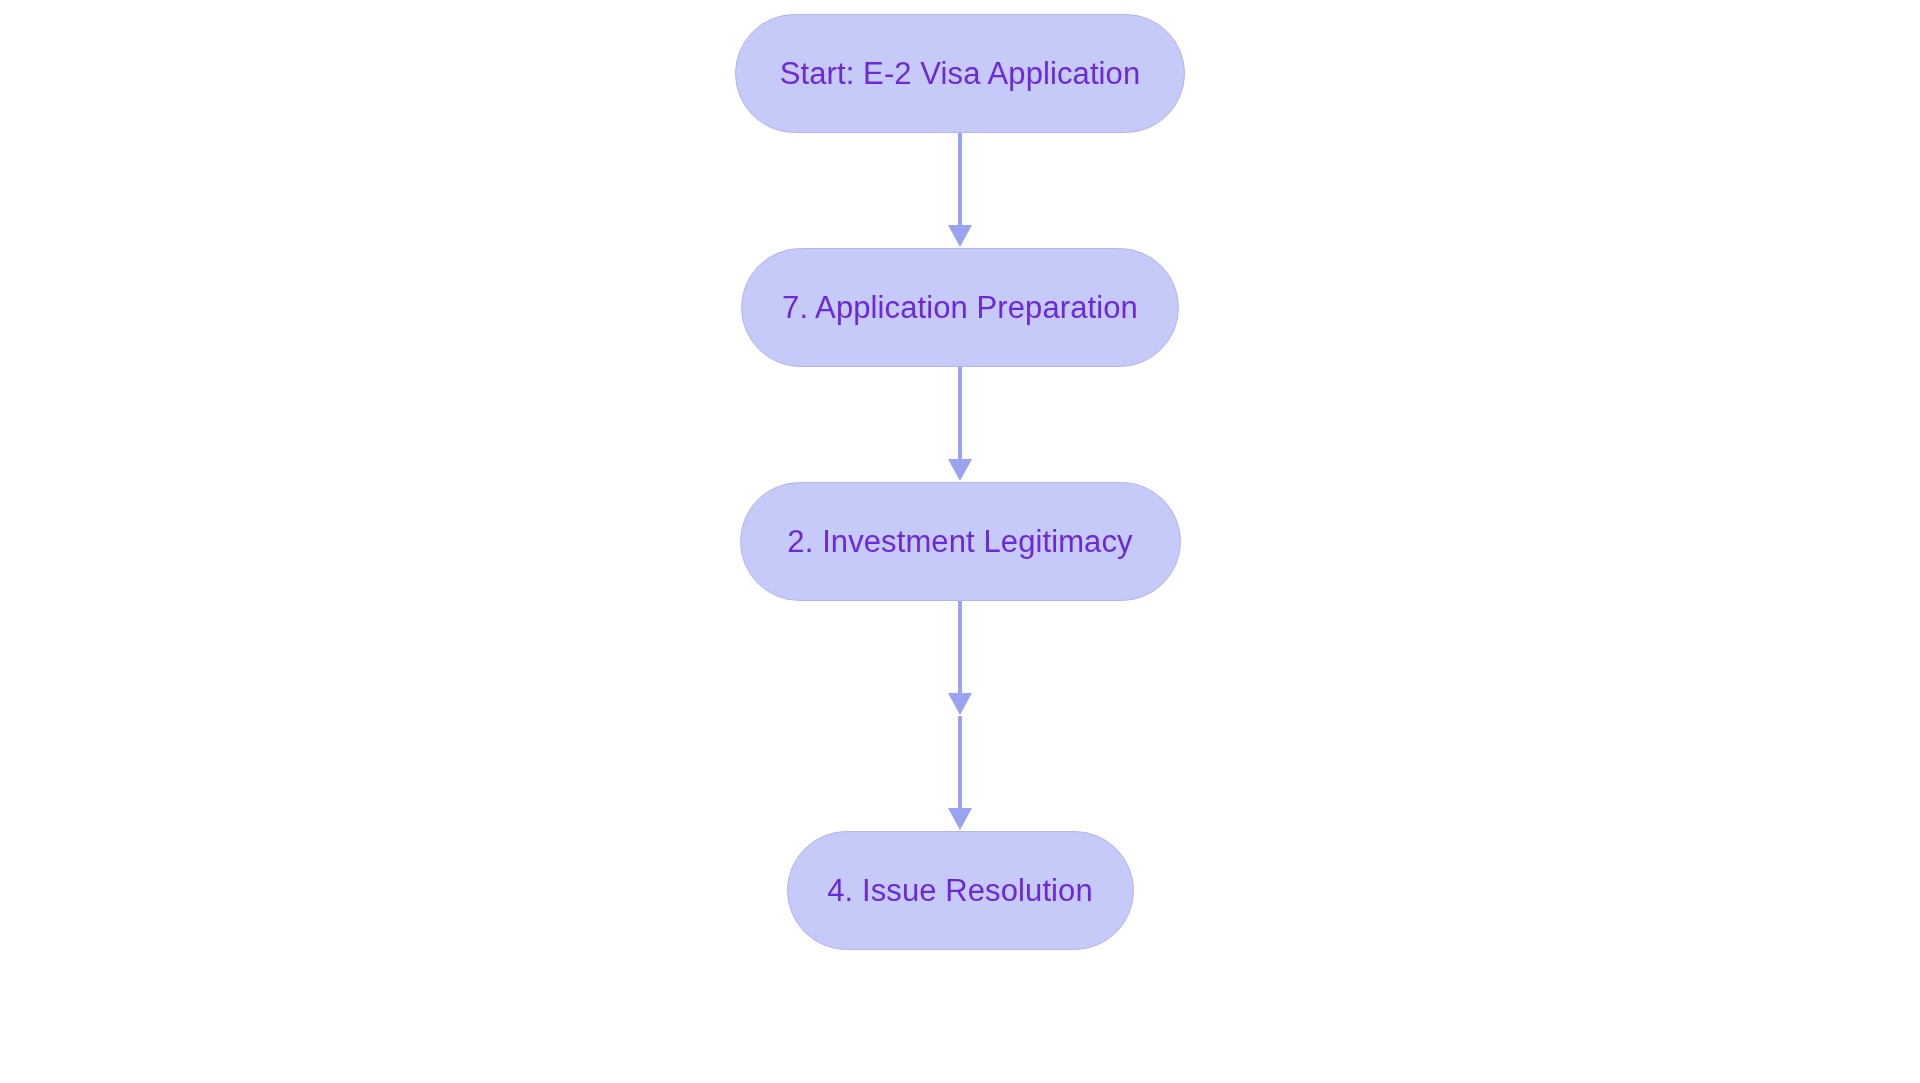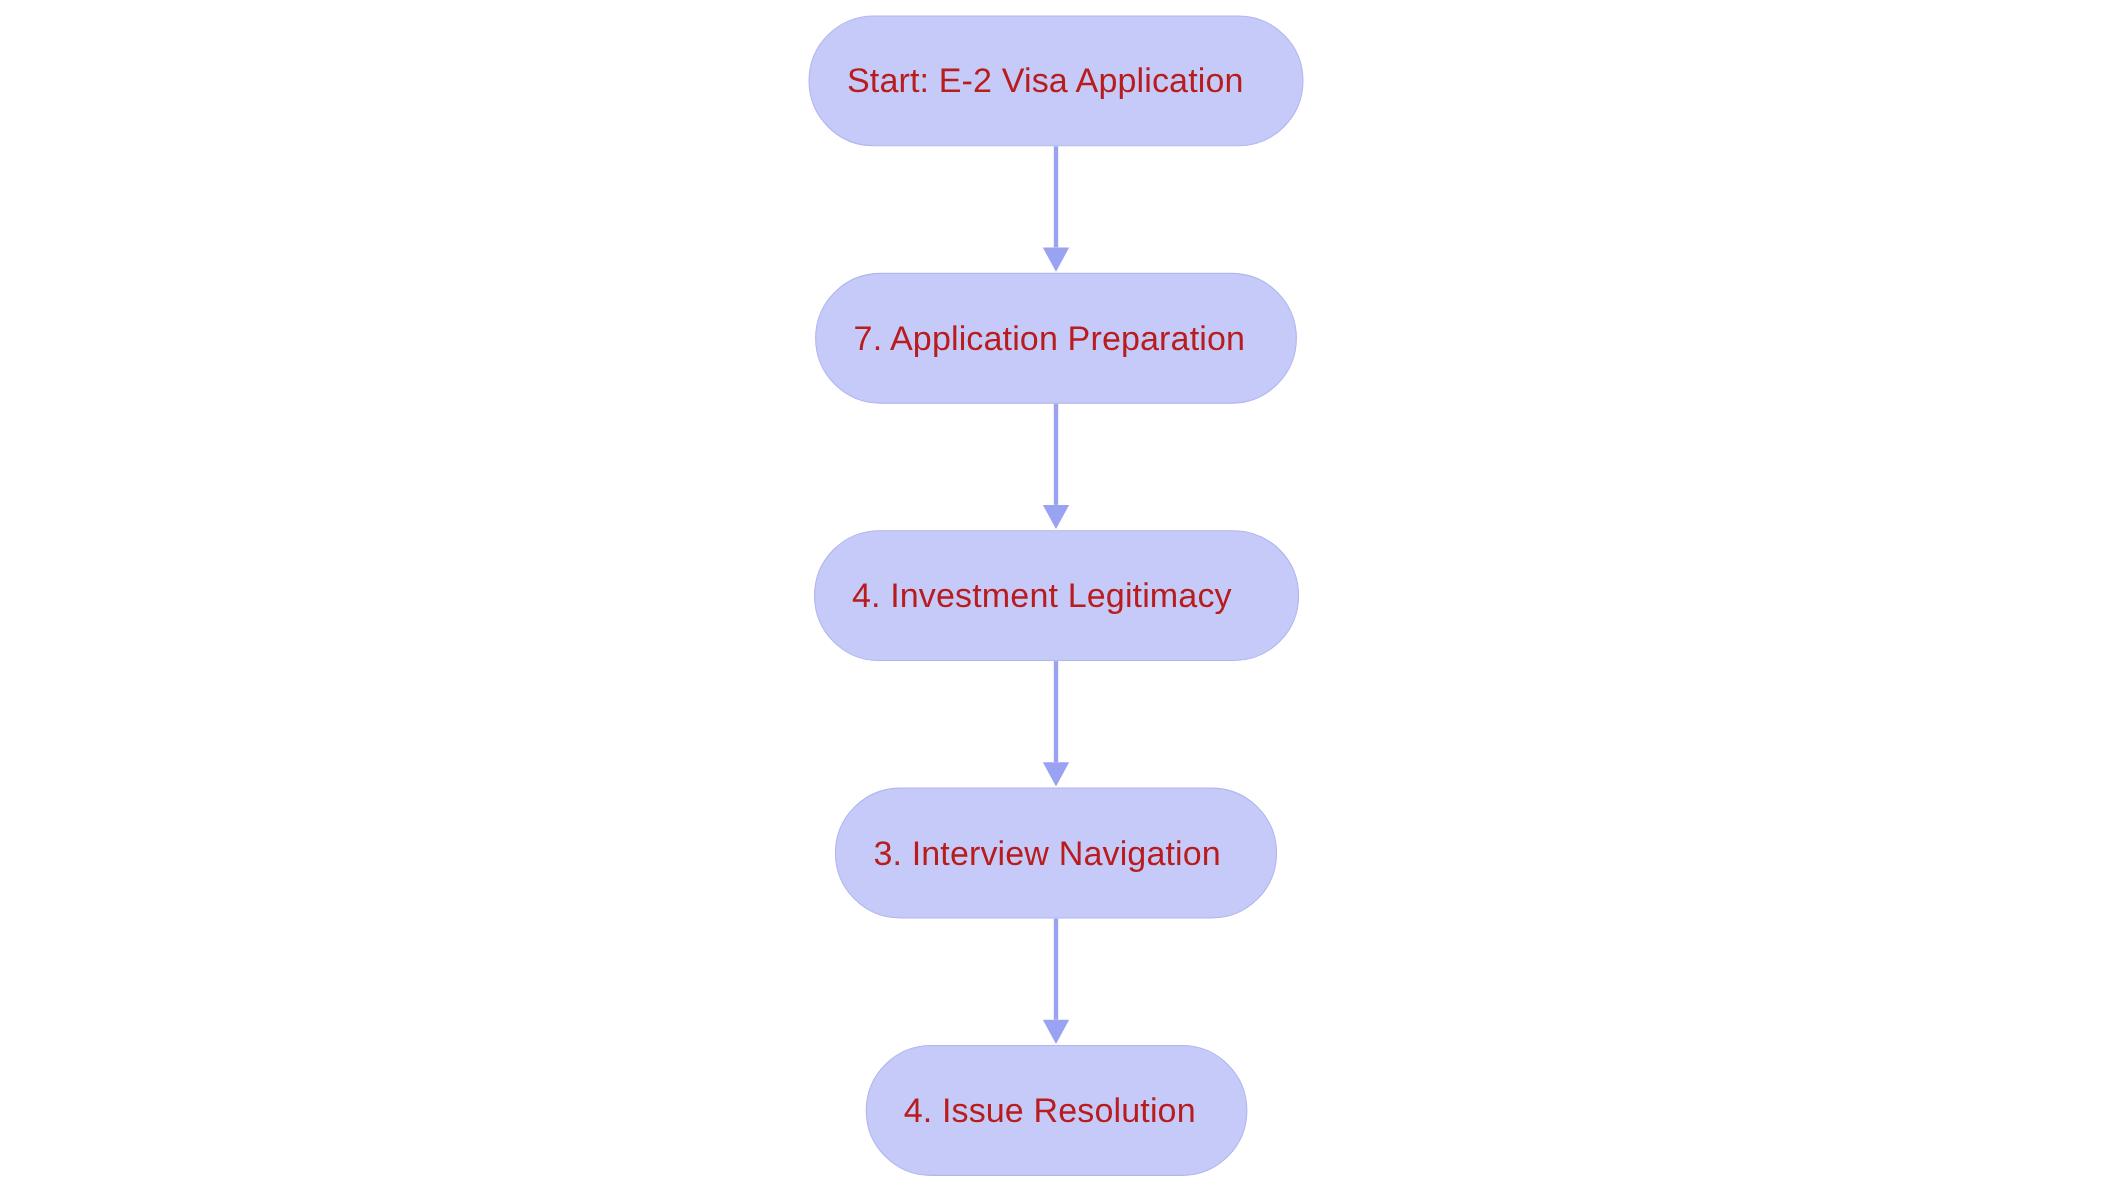--- a/index.html
+++ b/index.html
@@ -34,22 +34,22 @@
   }
 
   .node {
     box-sizing: border-box;
     background: #c6caf8;
     border: 1.6px solid #b1b6ef;
     border-radius: 60px;
     height: 119px;
     display: flex;
     align-items: center;
-    justify-content: flex-start;
-    color: #b91c1c;
+    justify-content: center;
+    color: #6d28d9;
     font-family: "Liberation Sans", sans-serif;
     font-size: 31px;
     font-weight: 400;
     letter-spacing: 0.1px;
     white-space: nowrap;
     padding: 0 34px;
     user-select: none;
   }
 
   .node-label {
@@ -103,31 +103,28 @@
     <div class="node node-w2">
       <span class="node-label">7. Application Preparation</span>
     </div>
 
     <svg class="connector" viewBox="0 0 30 115">
       <line class="connector-line" x1="15" y1="0" x2="15" y2="92"></line>
       <polygon class="connector-head" points="3,92 27,92 15,114"></polygon>
     </svg>
 
     <div class="node node-w3">
-      <span class="node-label">4. Investment Legitimacy</span>
+      <span class="node-label">2. Investment Legitimacy</span>
     </div>
 
     <svg class="connector" viewBox="0 0 30 115">
       <line class="connector-line" x1="15" y1="0" x2="15" y2="92"></line>
       <polygon class="connector-head" points="3,92 27,92 15,114"></polygon>
     </svg>
 
-    <div class="node node-w4">
-      <span class="node-label">3. Interview Navigation</span>
-    </div>
 
     <svg class="connector" viewBox="0 0 30 115">
       <line class="connector-line" x1="15" y1="0" x2="15" y2="92"></line>
       <polygon class="connector-head" points="3,92 27,92 15,114"></polygon>
     </svg>
 
     <div class="node node-w5">
       <span class="node-label">4. Issue Resolution</span>
     </div>
 

